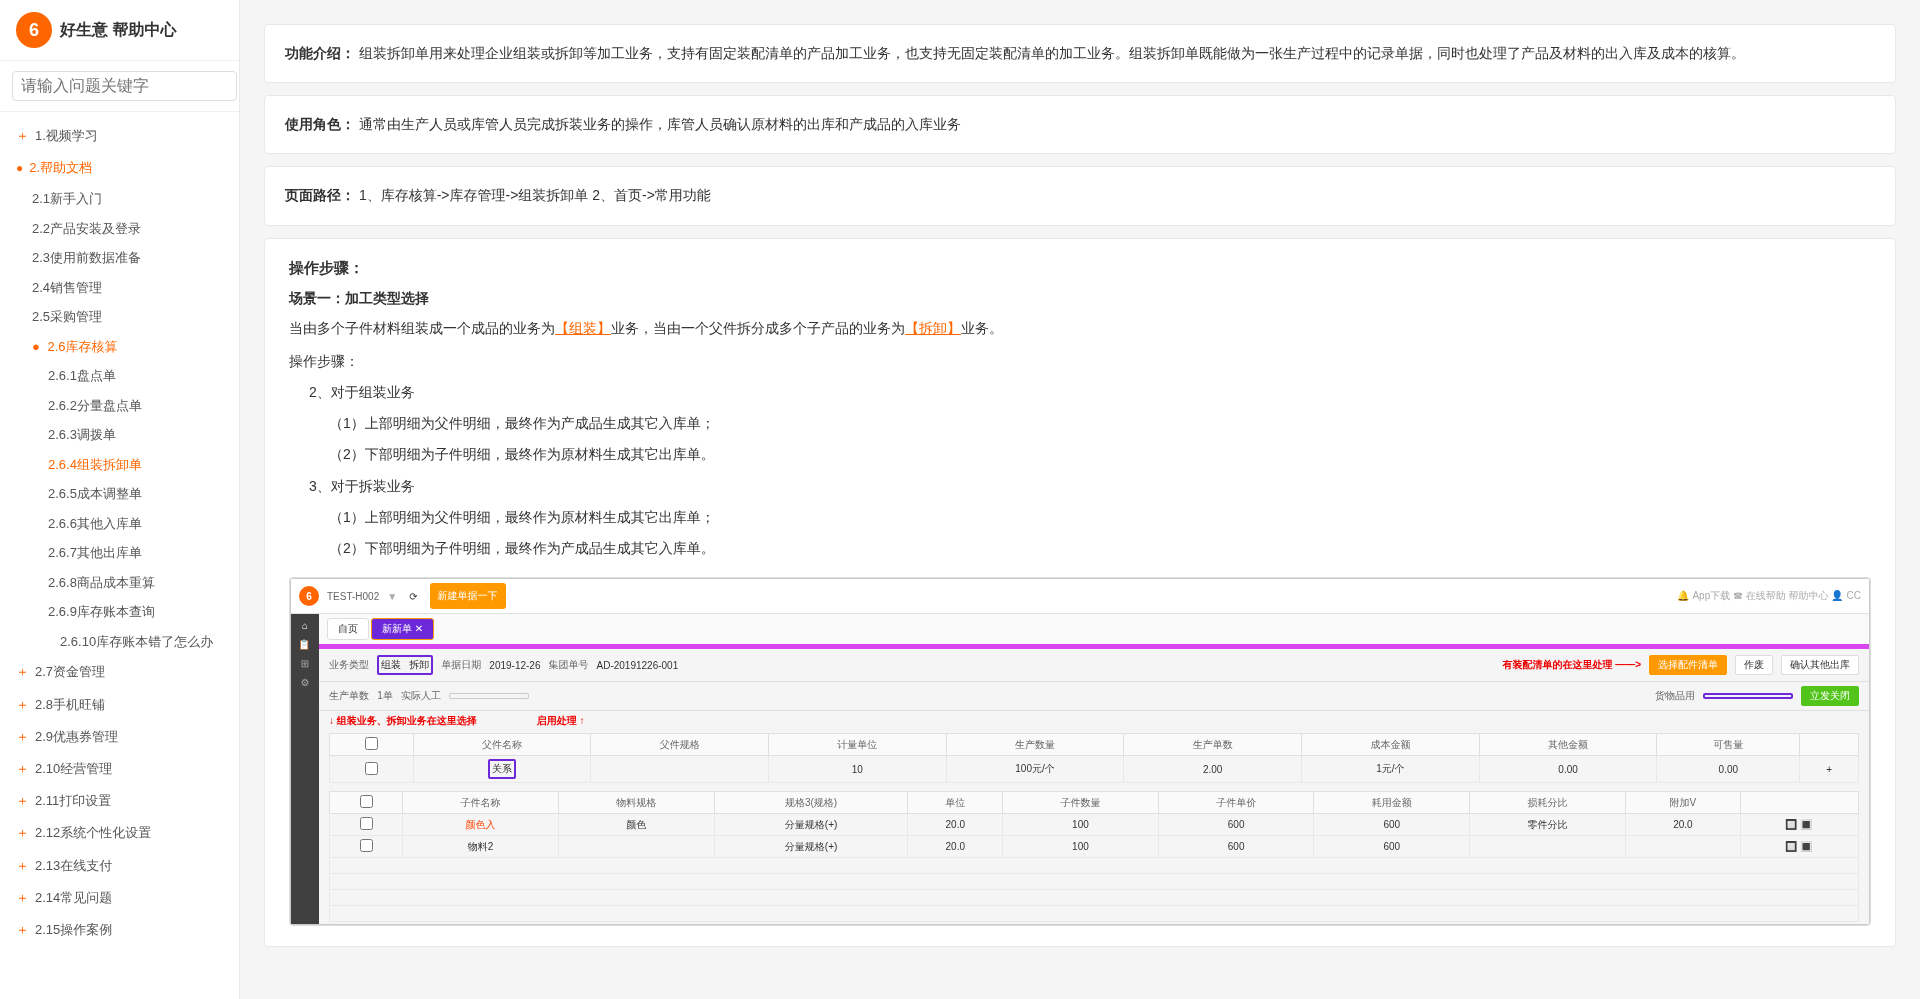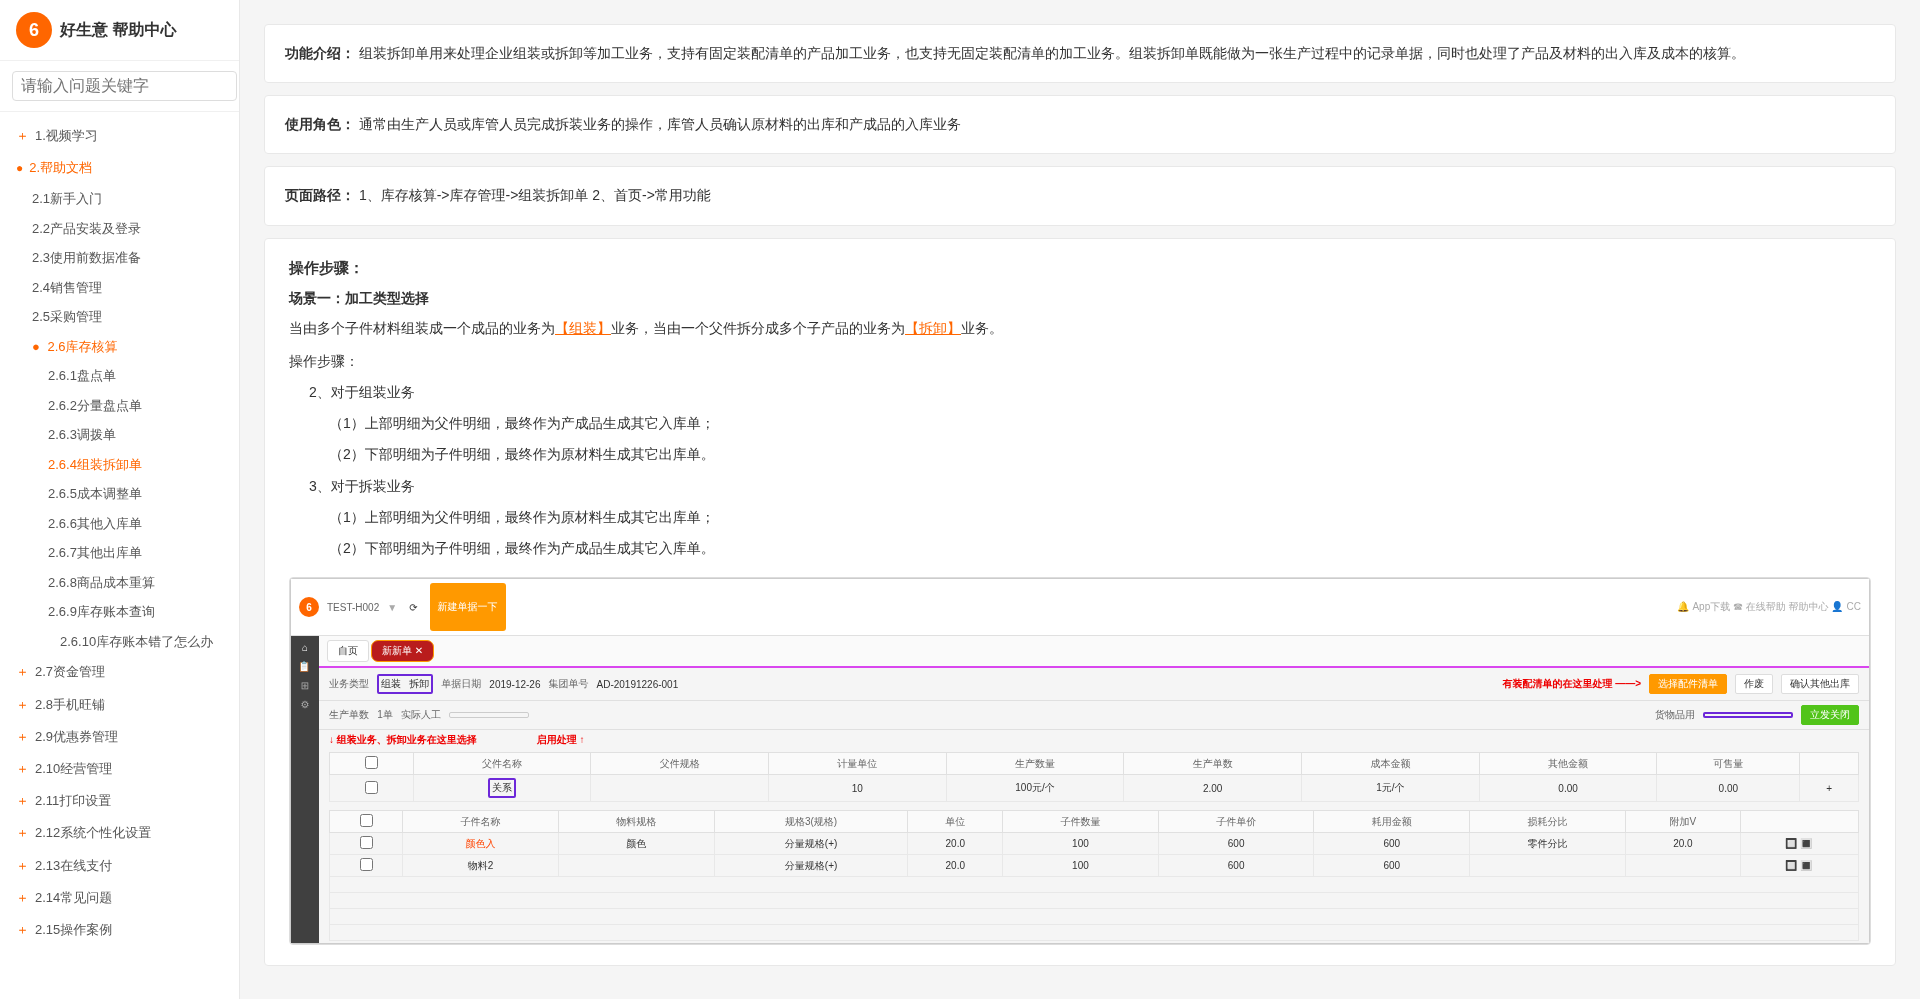--- a/index.html
+++ b/index.html
@@ -261,37 +261,36 @@
     .mock-breadcrumb {
       color: #666;
       font-size: 10px;
     }
 
     .mock-nav-tabs {
       display: flex;
       gap: 2px;
       padding: 4px 8px;
       background: #fafafa;
-      border-bottom: 2px solid #d946ef;
+      border-bottom: 5px solid #d946ef;
     }
 
     .mock-tab {
       padding: 3px 10px;
       border-radius: 3px;
       font-size: 10px;
       cursor: pointer;
       border: 1px solid #ddd;
       background: #fff;
     }
 
     .mock-tab.active {
-      background: #b91c1c;
+      background: #6d28d9;
       color: #fff;
       border-color: #ff9900;
-      border-radius: 7px;
     }
 
     .mock-input {
       border: 1px solid #ccc;
       border-radius: 2px;
       padding: 2px 4px;
       font-size: 10px;
       min-width: 80px;
     }
 
@@ -506,21 +505,21 @@
       <div class="step-text indent-2">（2）下部明细为子件明细，最终作为产成品生成其它入库单。</div>
 
       <div class="screenshot-container">
         <div class="mock-app">
 
           <div class="mock-topbar">
             <div class="mock-topbar-logo">6</div>
             <span class="mock-breadcrumb">TEST-H002</span>
             <span style="font-size:10px;color:#aaa;">▼</span>
             <span style="font-size:10px;margin:0 4px;">⟳</span>
-            <span style="background:#ff9900;color:#fff;padding:17px 8px;border-radius:3px;font-size:10px;cursor:pointer;">新建单据一下</span>
+            <span style="background:#ff9900;color:#fff;padding:6px 8px;border-radius:3px;font-size:10px;cursor:pointer;">新建单据一下</span>
             <div style="flex:1;"></div>
             <span style="font-size:10px;color:#aaa;">🔔 App下载 ☎ 在线帮助 帮助中心 👤 CC</span>
           </div>
 
           <div style="display:flex;">
 
             <div style="width:28px;background:#404040;display:flex;flex-direction:column;align-items:center;padding:6px 0;gap:8px;">
               <span style="color:#fff;font-size:10px;">⌂</span>
               <span style="color:#fff;font-size:10px;">📋</span>
               <span style="color:#aaa;font-size:10px;">⊞</span>

